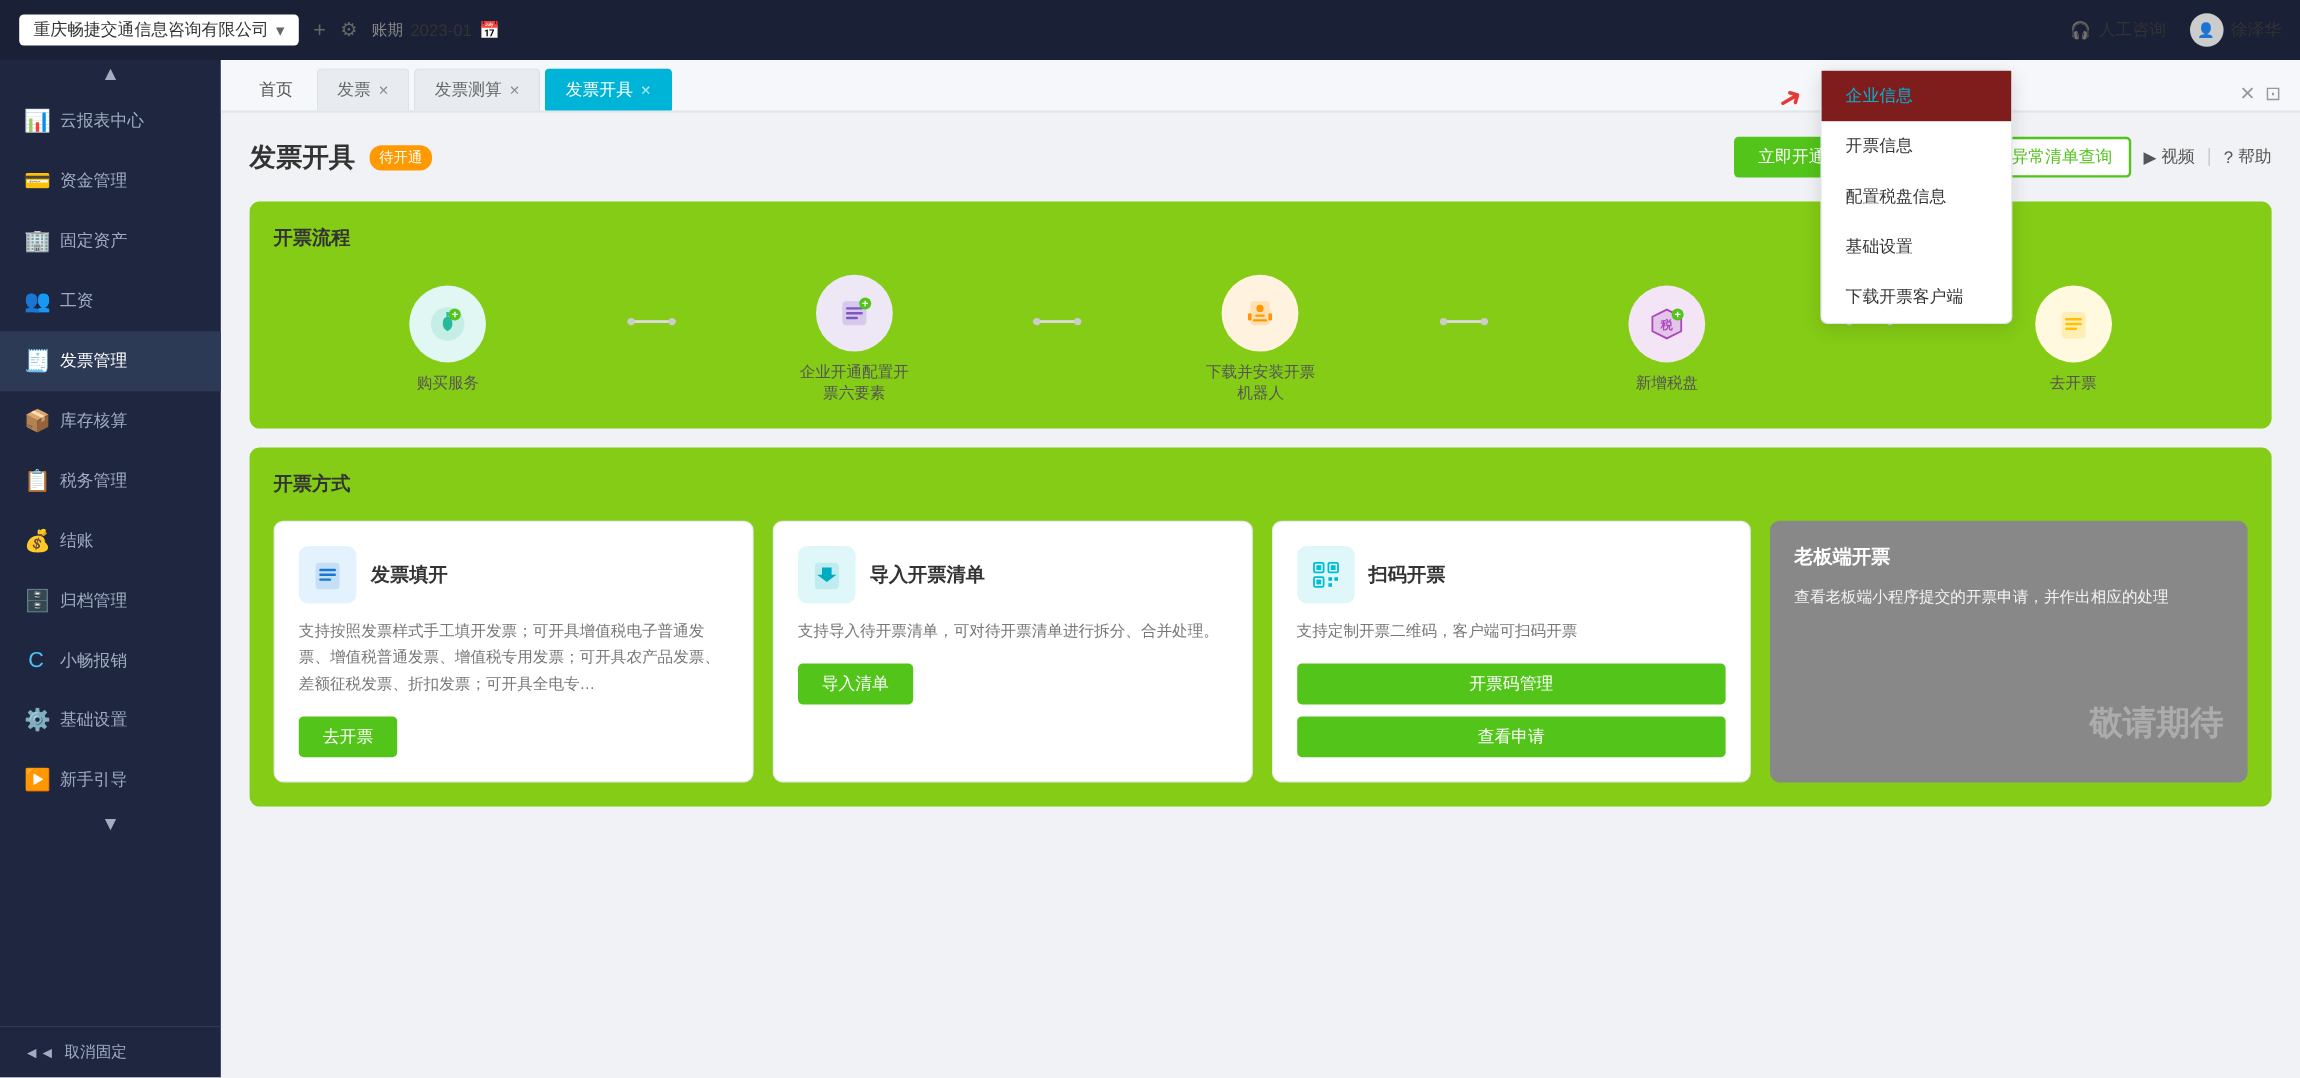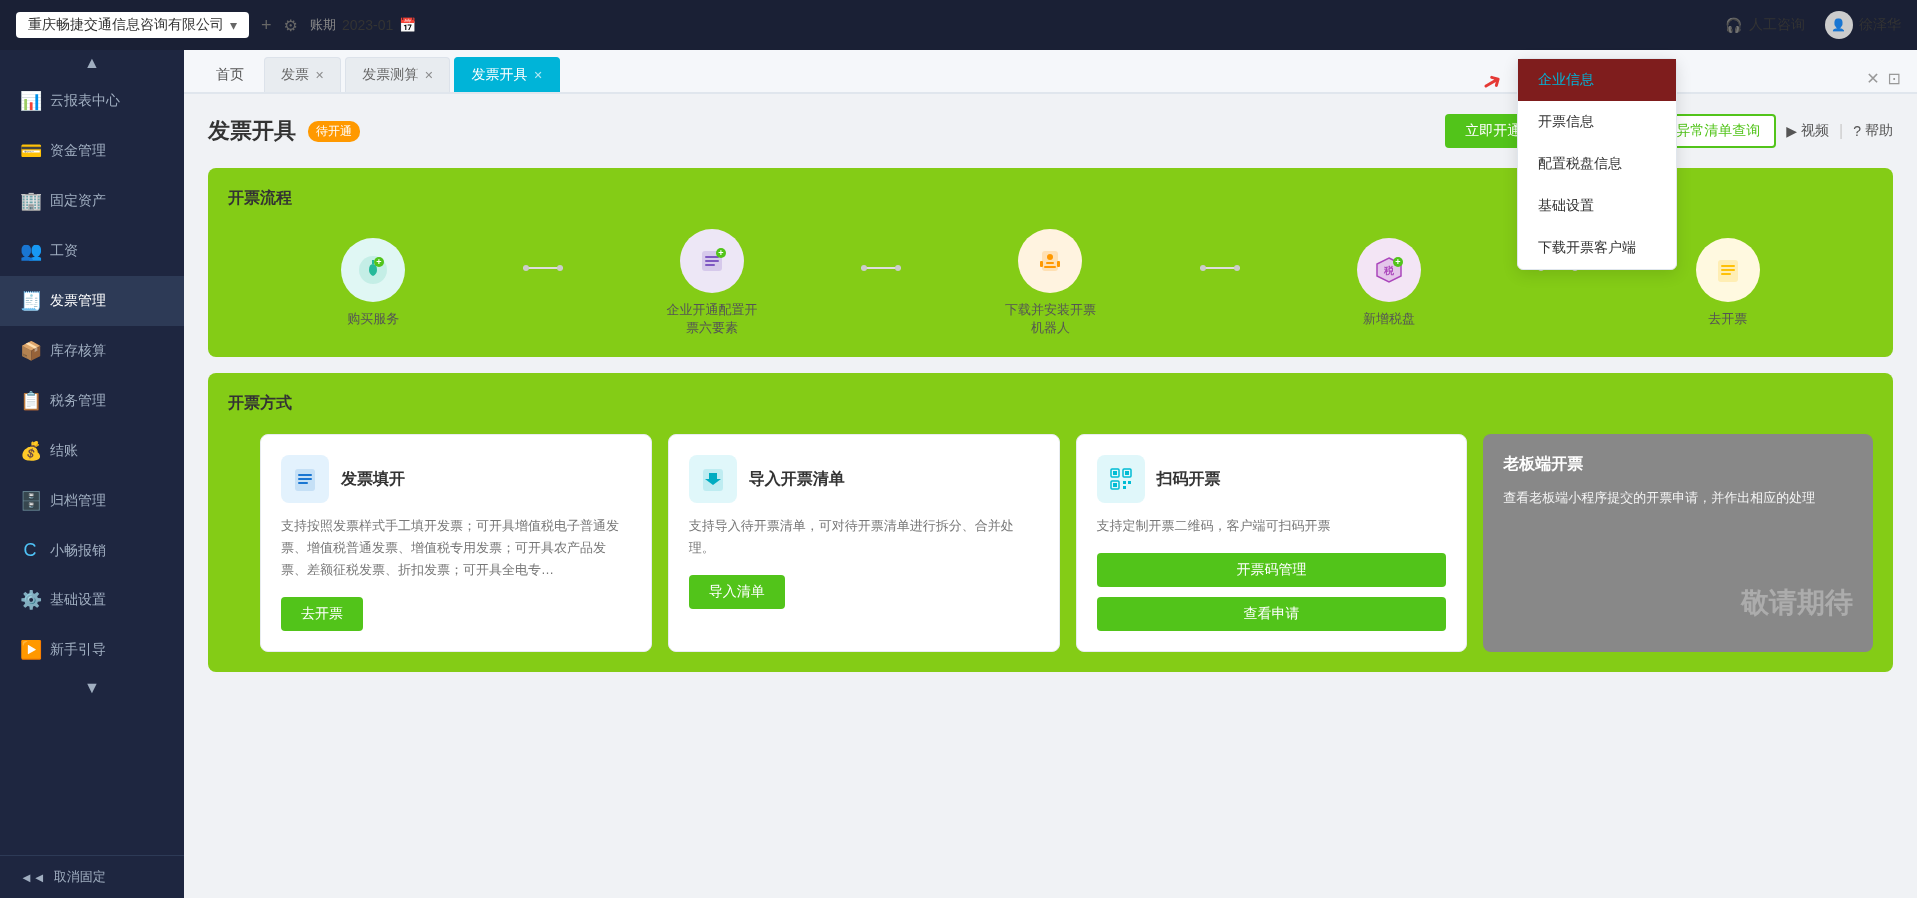--- a/index.html
+++ b/index.html
@@ -187,21 +187,21 @@
     .flow-step-icon.yellow { background: #fff9e0; color: #ffc107; }
     .flow-step-label { font-size: 13px; color: #555; text-align: center; max-width: 100px; }
     .flow-divider {
       width: 40px; height: 2px; background: #ddd;
       margin: 0 4px; margin-bottom: 30px; flex-shrink: 0;
       display: flex; align-items: center;
     }
     .flow-dot { width: 6px; height: 6px; border-radius: 50%; background: #ccc; }
 
     
-    .method-cards { display: flex; gap: 16px; margin-left: 32px; }
+    .method-cards { display: flex; gap: 16px; }
     .method-card {
       background: white; border: 1px solid #e8ecf0;
       border-radius: 8px; padding: 20px; flex: 1;
       min-height: 200px;
     }
     .method-card-header { display: flex; align-items: center; gap: 12px; margin-bottom: 12px; }
     .method-icon {
       width: 48px; height: 48px; border-radius: 8px;
       display: flex; align-items: center; justify-content: center;
       font-size: 24px;

